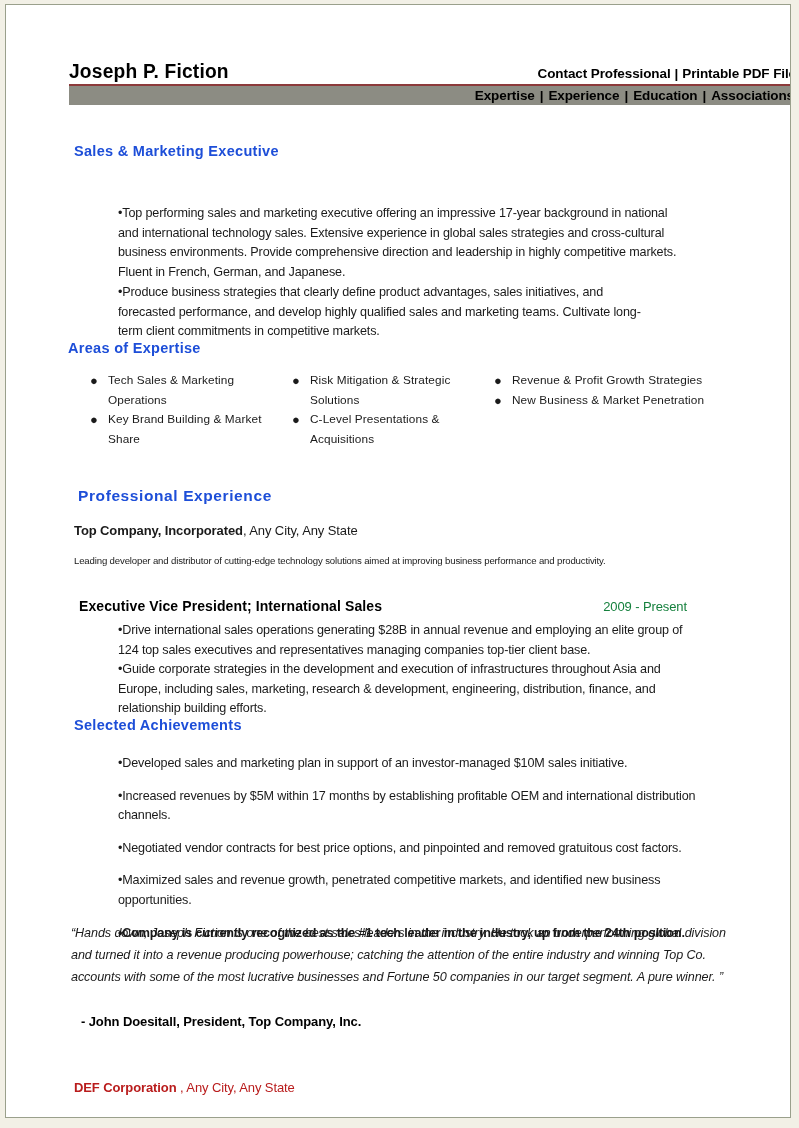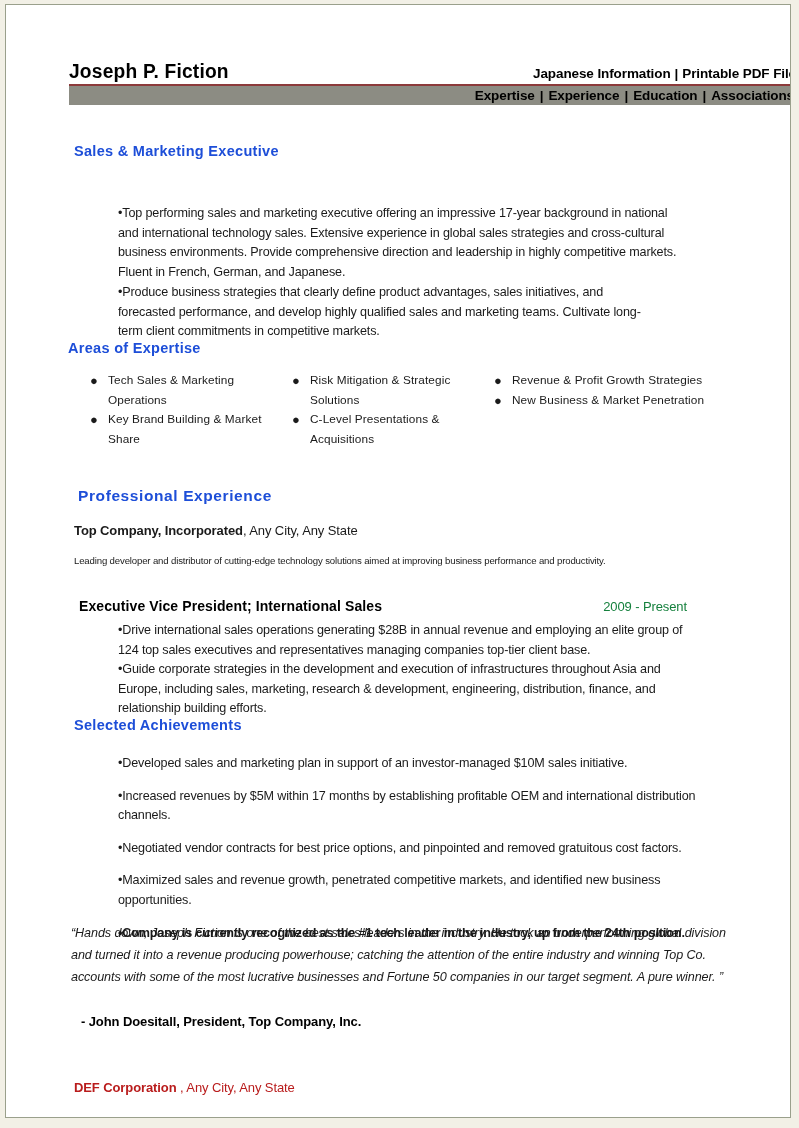--- a/index.html
+++ b/index.html
@@ -246,21 +246,21 @@
 </head>
 <body>
 
 <div class="page">
   <div class="page-inner">
 
     <div class="masthead">
       <div class="masthead-top">
         <div class="brand-name">Joseph P. Fiction</div>
         <div class="top-links">
-          <span>Japanese Information</span><span class="sep">|</span><span>Printable PDF File</span>
+          <span>Contact Professional</span><span class="sep">|</span><span>Printable PDF File</span>
         </div>
       </div>
       <div class="navbar">
         <div class="nav-links">
           <span>Expertise</span><span class="sep">|</span><span>Experience</span><span class="sep">|</span><span>Education</span><span class="sep">|</span><span>Associations</span>
         </div>
       </div>
     </div>
 
     <div class="content">

